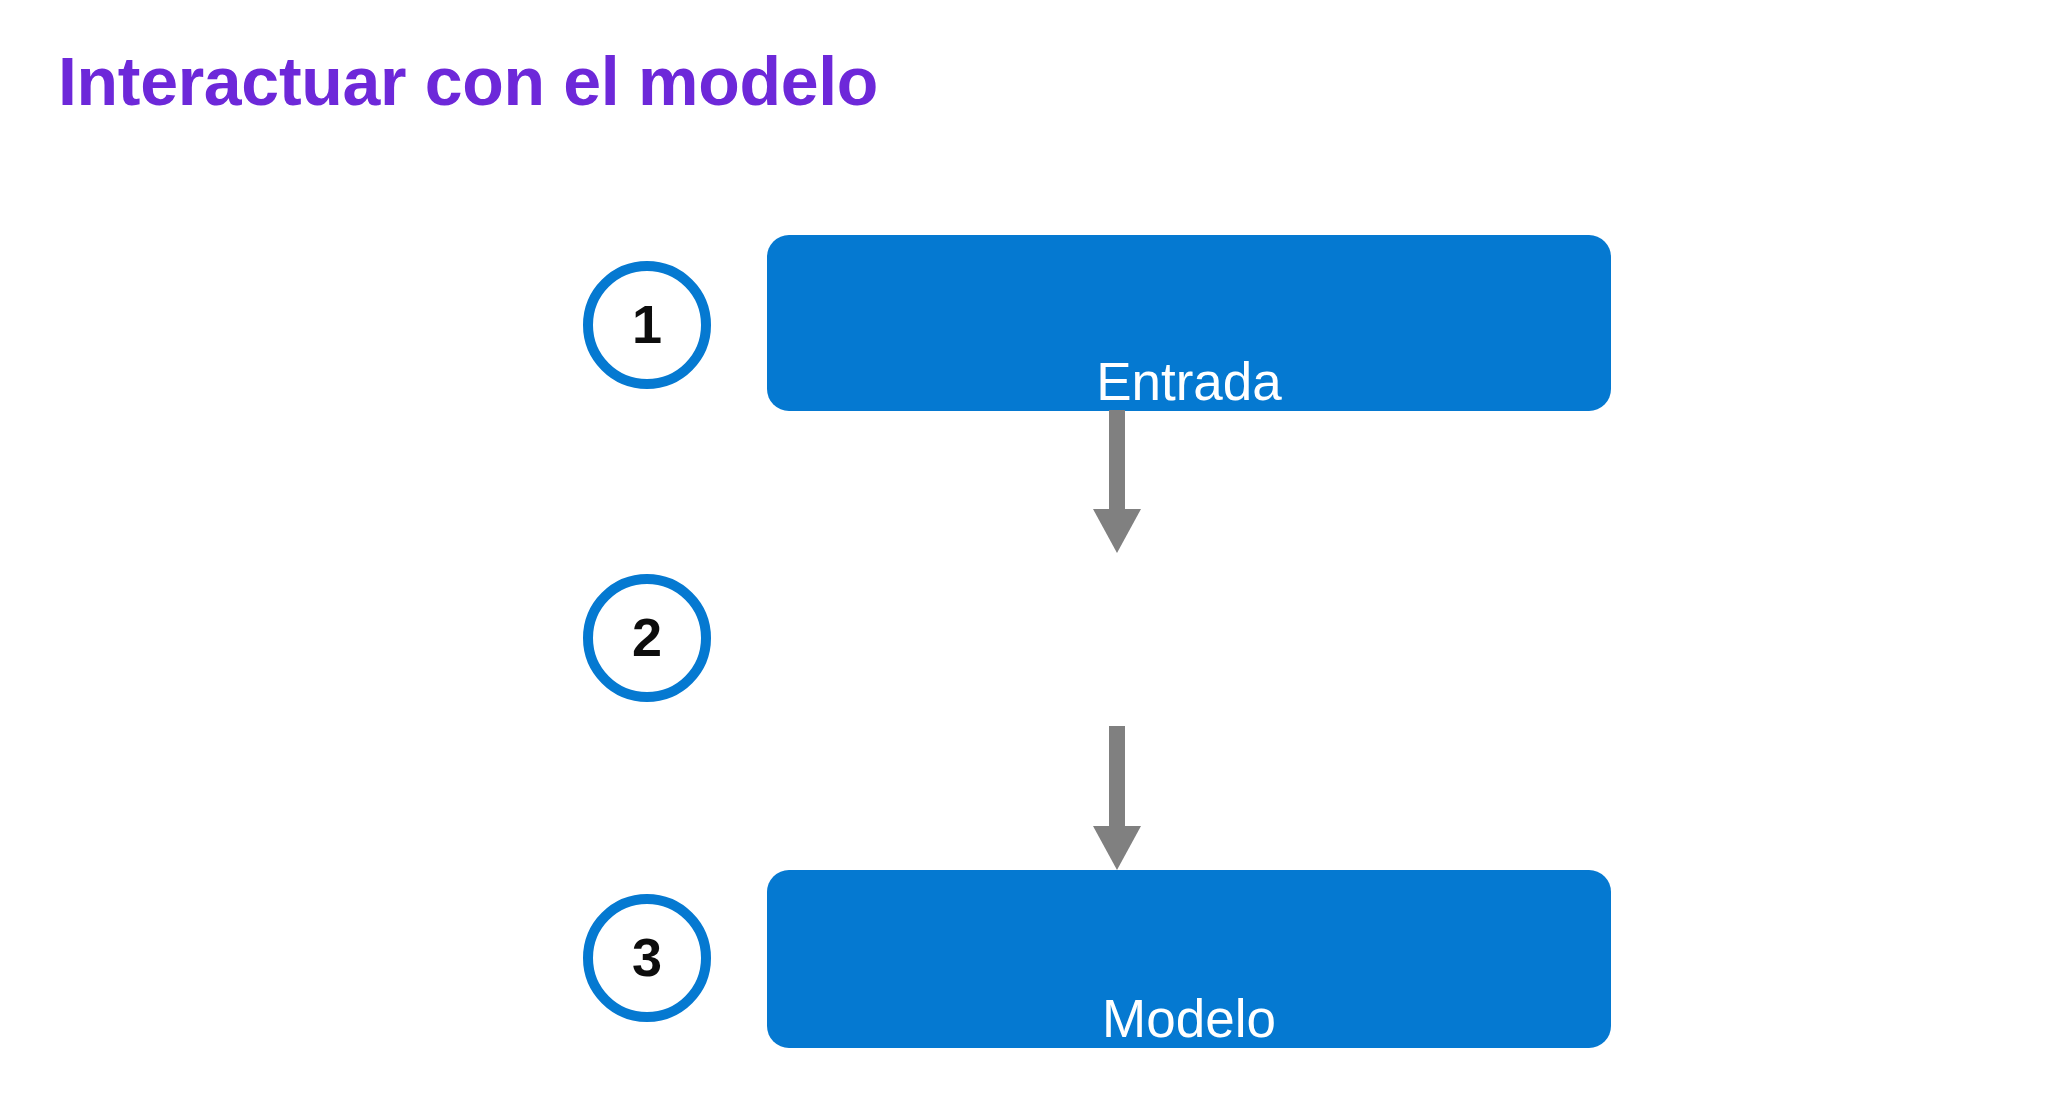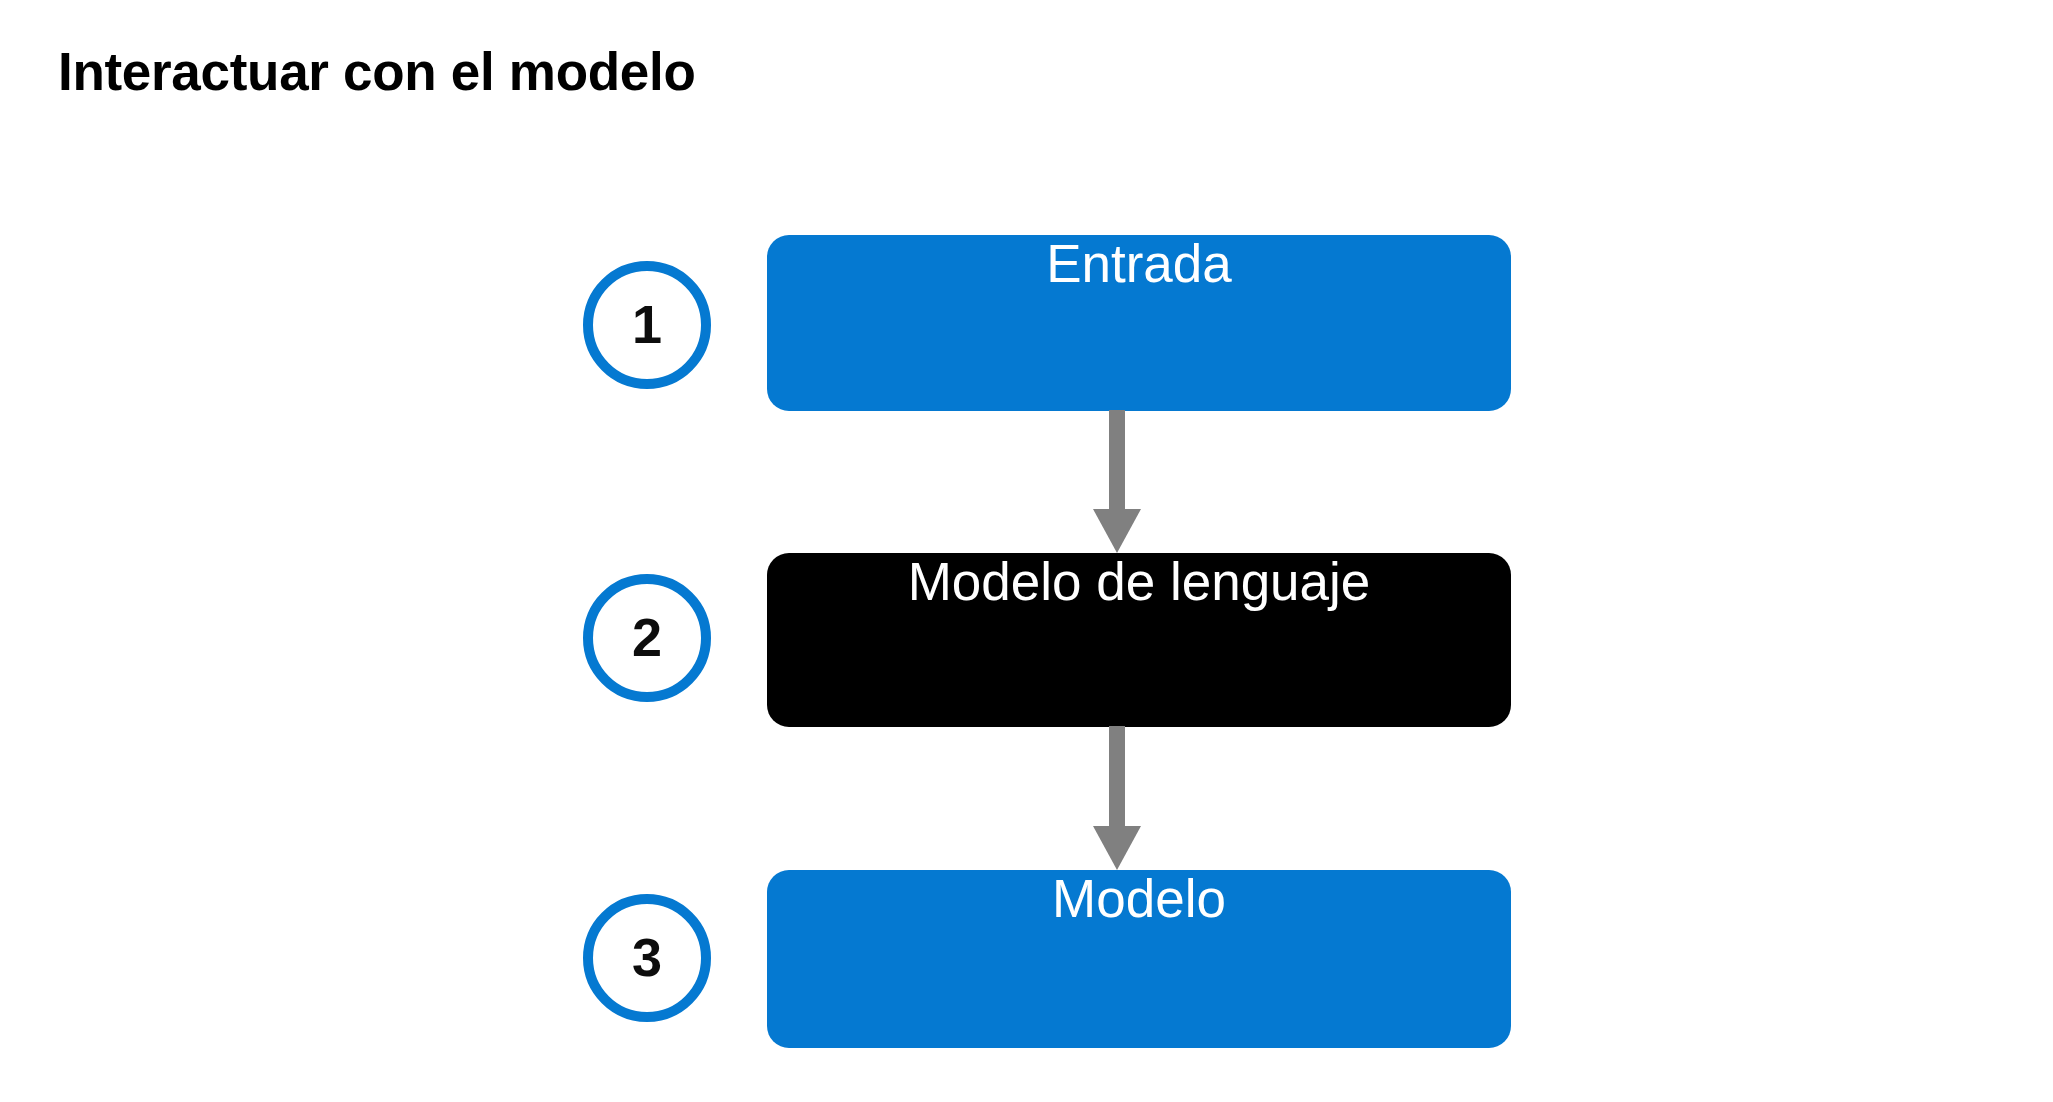--- a/index.html
+++ b/index.html
@@ -16,23 +16,23 @@
     height: 1102px;
     background: #ffffff;
     overflow: hidden;
   }
 
   
   #page-title {
     position: absolute;
     left: 58px;
     top: 42px;
-    font-size: 53px;
+    font-size: 68px;
     font-weight: bold;
-    color: #000000;
+    color: #6d28d9;
     letter-spacing: -0.3px;
     white-space: nowrap;
     line-height: 1.15;
   }
 
   
   #flow {
     position: absolute;
     left: 0;
     top: 0;
@@ -56,25 +56,25 @@
     font-size: 54px;
     font-weight: bold;
     color: #0d0d0d;
     line-height: 1;
     margin-top: -2px;
   }
 
   .flow-box {
     position: absolute;
     left: 767px;
-    width: 744px;
+    width: 844px;
     border-radius: 22px;
     box-sizing: border-box;
     display: flex;
-    align-items: flex-start;
+    align-items: flex-end;
     justify-content: center;
   }
   .flow-box .box-label {
     font-size: 53px;
     font-weight: normal;
     color: #ffffff;
     line-height: 1.1;
     text-align: center;
     white-space: nowrap;
   }
@@ -121,23 +121,20 @@
       <svg viewBox="0 0 58 144" preserveAspectRatio="none">
         <rect x="21" y="0" width="16" height="102" fill="#808080"></rect>
         <polygon points="5,99 53,99 29,143" fill="#808080"></polygon>
       </svg>
     </div>
 
     <div class="step-circle" id="circle-2">
       <span class="step-num">2</span>
     </div>
 
-    <div class="flow-box black" id="box-model">
-      <span class="box-label">Modelo de lenguaje</span>
-    </div>
 
     <div class="flow-arrow" id="arrow-2">
       <svg viewBox="0 0 58 145" preserveAspectRatio="none">
         <rect x="21" y="0" width="16" height="103" fill="#808080"></rect>
         <polygon points="5,100 53,100 29,144" fill="#808080"></polygon>
       </svg>
     </div>
 
     <div class="step-circle" id="circle-3">
       <span class="step-num">3</span>

